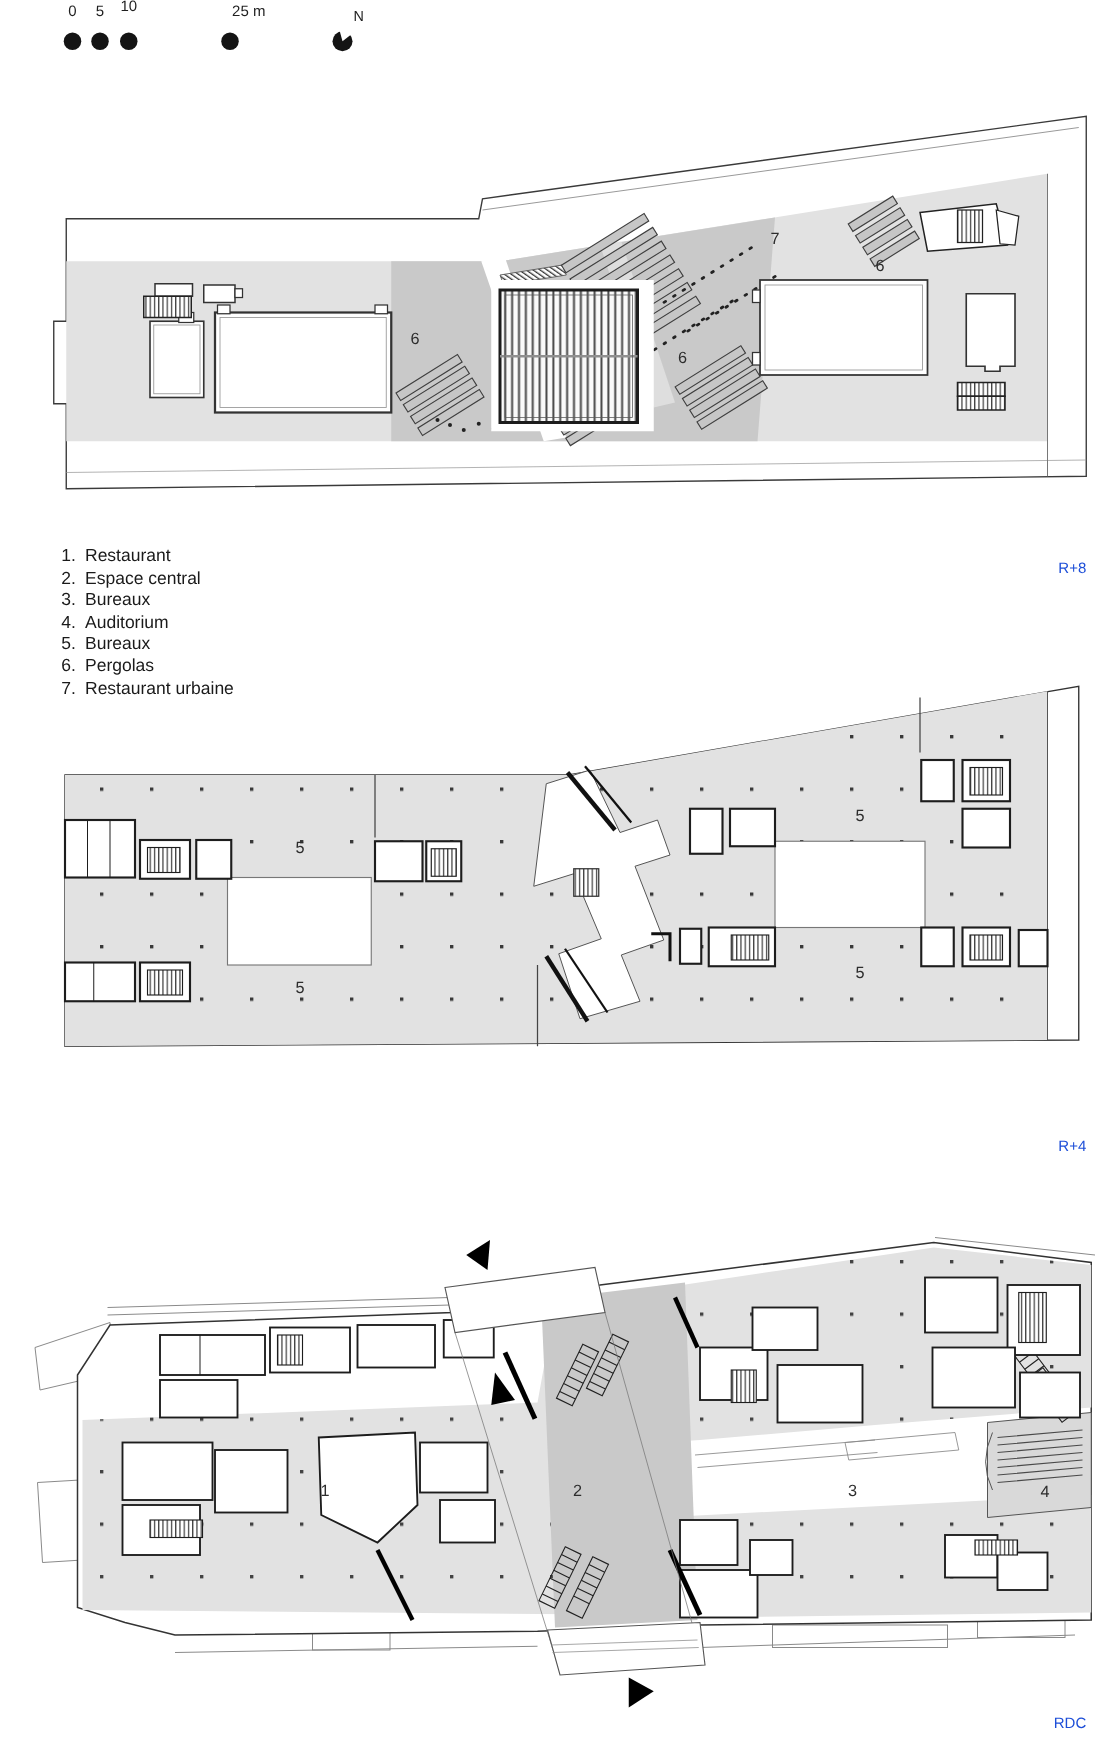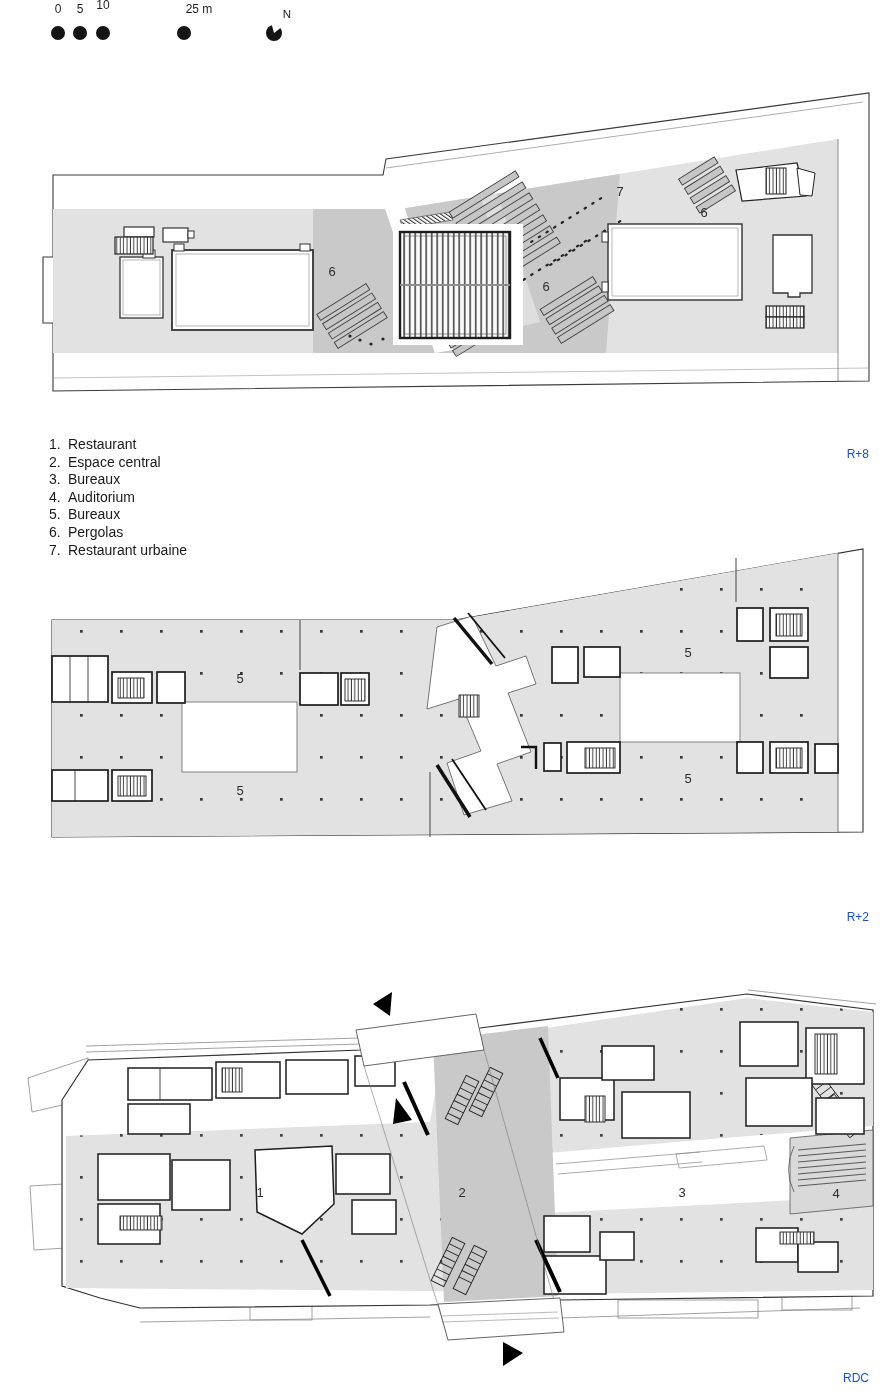--- a/index.html
+++ b/index.html
@@ -330,21 +330,21 @@
     <div class="legend-row"><span class="legend-num">1.</span><span>Restaurant</span></div>
     <div class="legend-row"><span class="legend-num">2.</span><span>Espace central</span></div>
     <div class="legend-row"><span class="legend-num">3.</span><span>Bureaux</span></div>
     <div class="legend-row"><span class="legend-num">4.</span><span>Auditorium</span></div>
     <div class="legend-row"><span class="legend-num">5.</span><span>Bureaux</span></div>
     <div class="legend-row"><span class="legend-num">6.</span><span>Pergolas</span></div>
     <div class="legend-row"><span class="legend-num">7.</span><span>Restaurant urbaine</span></div>
   </div>
 
   <div class="lvl" style="top:447px">R+8</div>
-  <div class="lvl" style="top:910px">R+2</div>
+  <div class="lvl" style="top:910px">R+4</div>
   <div class="lvl" style="top:1371px">RDC</div>
 
   <div class="plan-lbl" style="left:332px;top:271px">6</div>
   <div class="plan-lbl" style="left:620px;top:191px">7</div>
   <div class="plan-lbl" style="left:704px;top:212px">6</div>
   <div class="plan-lbl" style="left:546px;top:286px">6</div>
 
   <div class="plan-lbl" style="left:240px;top:678px">5</div>
   <div class="plan-lbl" style="left:240px;top:790px">5</div>
   <div class="plan-lbl" style="left:688px;top:652px">5</div>

